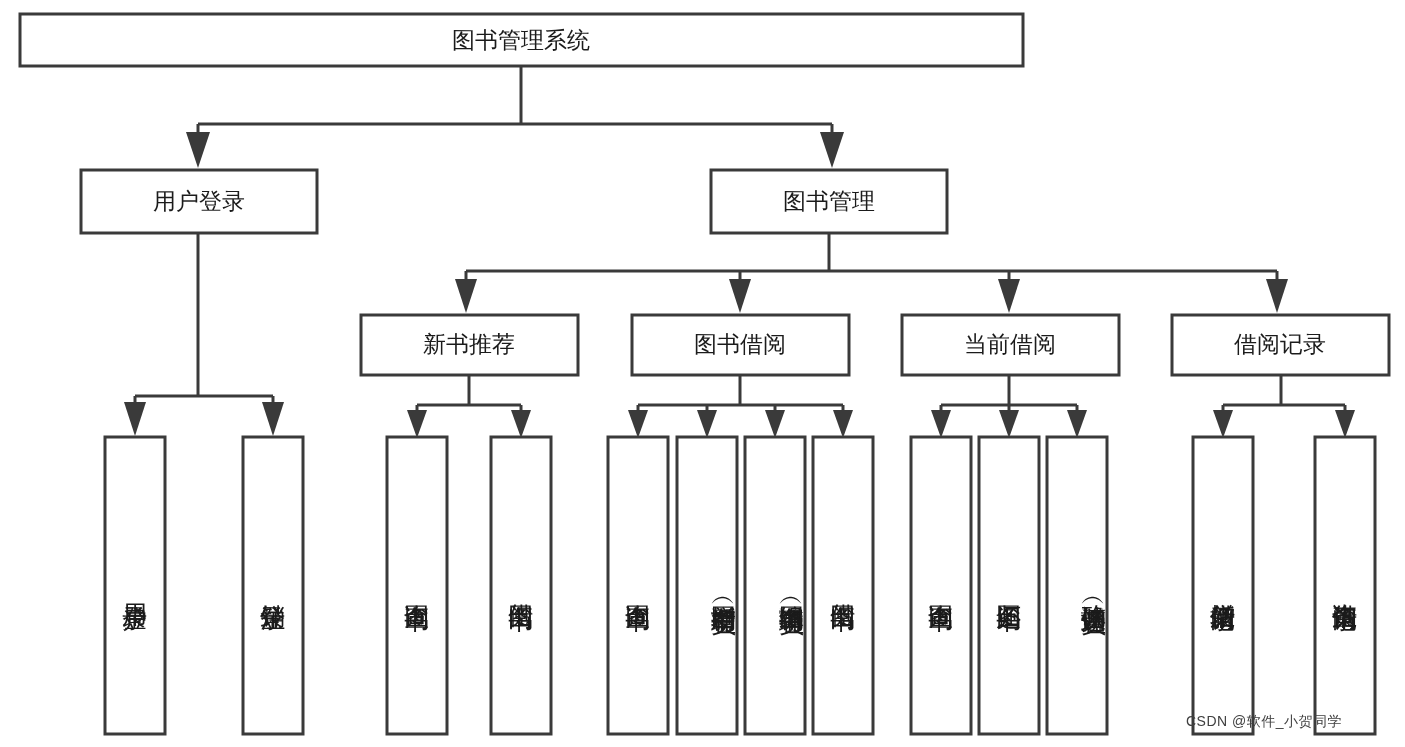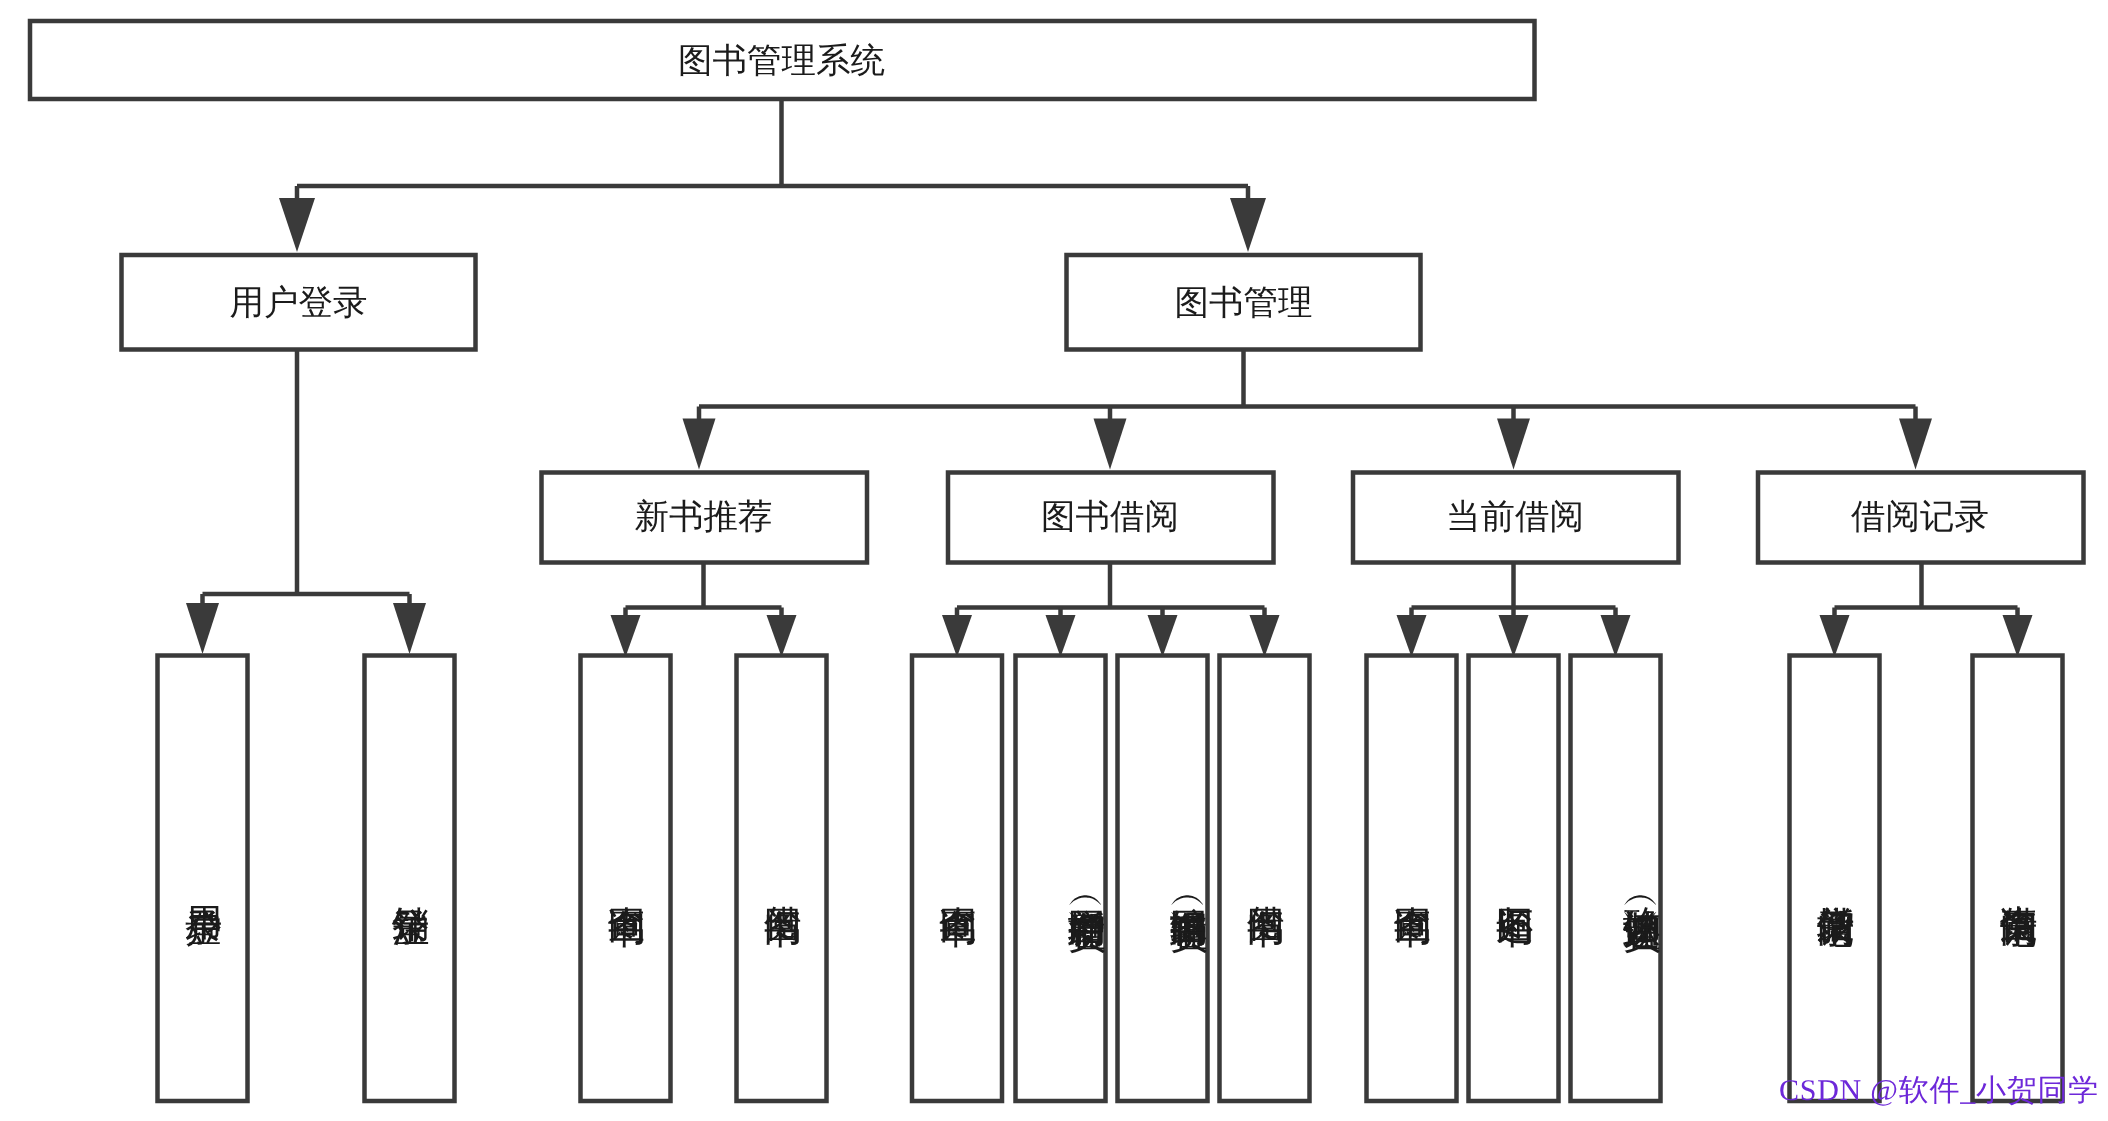--- a/index.html
+++ b/index.html
@@ -60,23 +60,23 @@
     align-items: center;
     justify-content: center;
     text-align: center;
     box-sizing: border-box;
     pointer-events: none;
   }
   .watermark {
     position: absolute;
     left: 1186px;
     top: 713px;
-    font-family: Liberation Serif, serif;
-    font-size: 20px;
-    color: #6d28d9;
+    font-family: Liberation Sans, sans-serif;
+    font-size: 14px;
+    color: #404040;
     white-space: nowrap;
     letter-spacing: 0.5px;
   }
 </style>
 </head>
 <body>
 
 <div id="diagram-root">
 
   <svg class="diagram" viewBox="0 0 1405 747" xmlns="http://www.w3.org/2000/svg">

